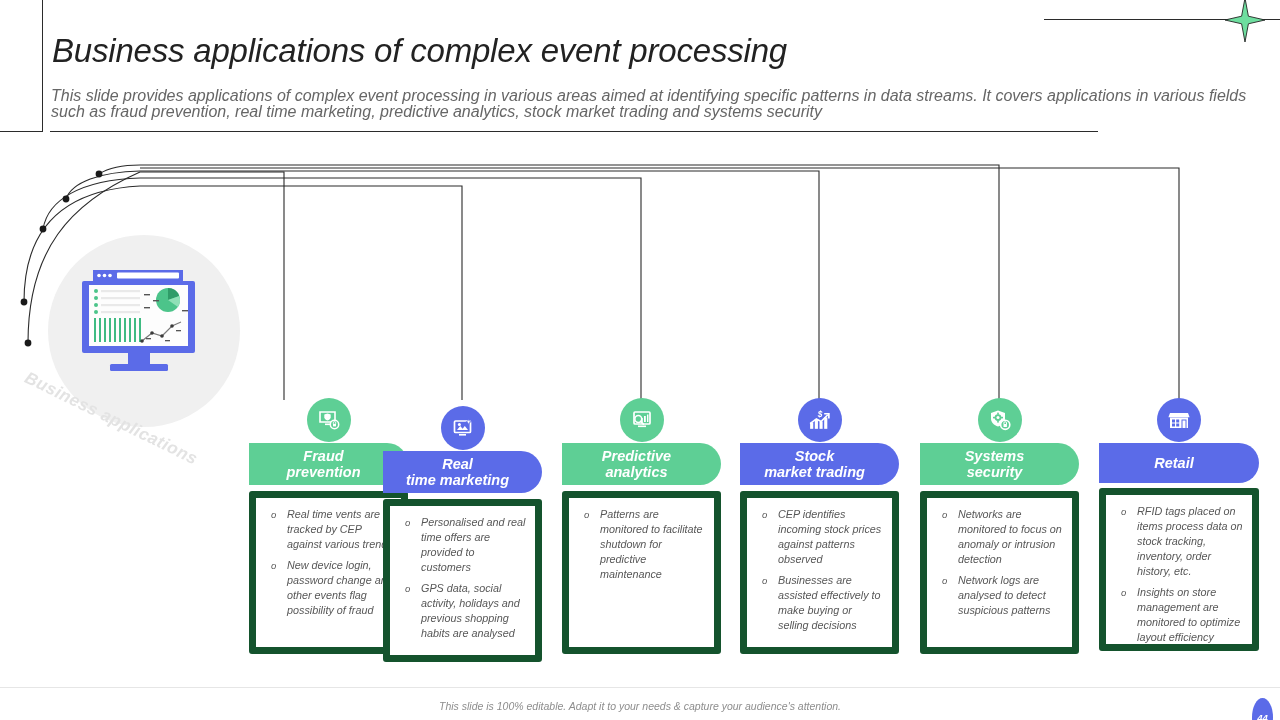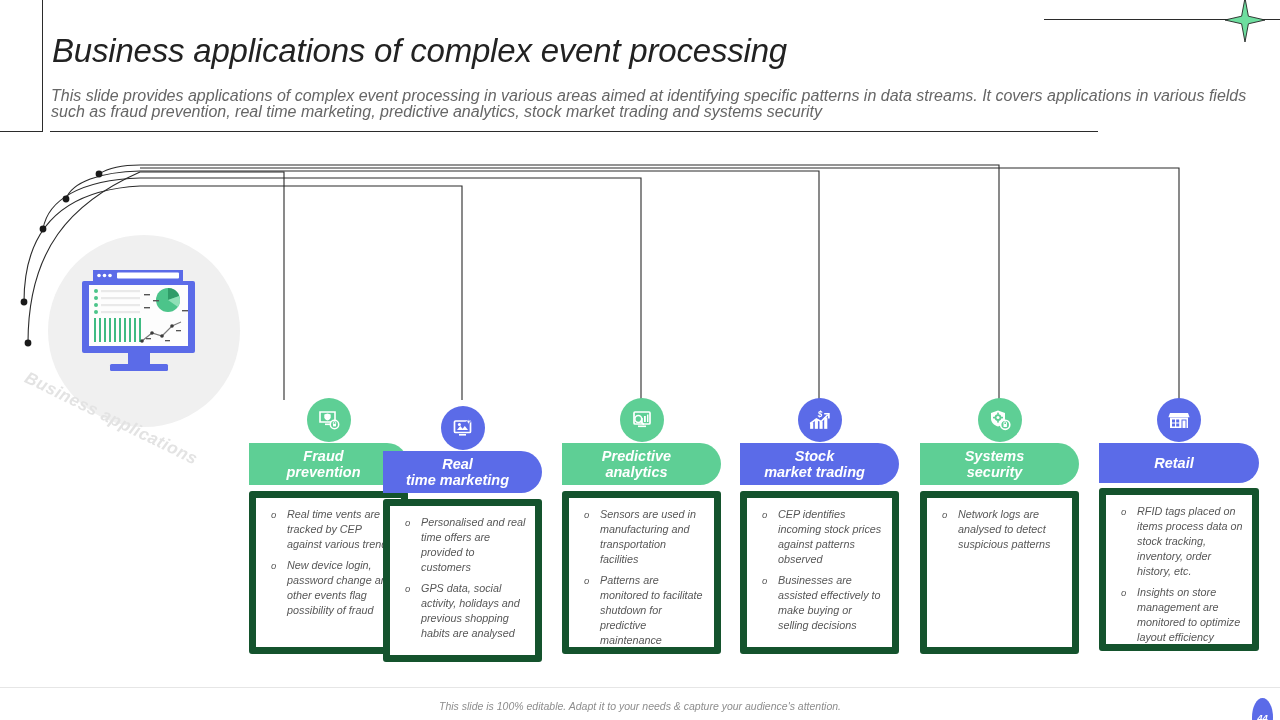--- a/index.html
+++ b/index.html
@@ -273,21 +273,20 @@
       </svg>
     </div>
     <div class="pill" style="background:#5ecf95;">
       <div>
         <span>Predictive</span>
         <span>analytics</span>
       </div>
     </div>
     <div class="body">
       <ul class="bullets">
-        <li>Sensors are used in manufacturing and transportation facilities</li>
         <li>Patterns are monitored to facilitate shutdown for predictive maintenance</li>
       </ul>
     </div>
   </div>
 
   <div class="card" id="card-3" style="left:740px; width:159px;">
     <div class="icon-circle" style="background:#5b6be8;">
       <svg width="25" height="25" viewBox="0 0 24 24">
         <g fill="#fff">
             <rect x="3" y="14" width="3" height="6"></rect>
@@ -332,20 +331,21 @@
       </svg>
     </div>
     <div class="pill" style="background:#5ecf95;">
       <div>
         <span>Systems</span>
         <span>security</span>
       </div>
     </div>
     <div class="body">
       <ul class="bullets">
+        <li>Networks are monitored to focus on anomaly or intrusion detection</li>
         <li>Network logs are analysed to detect suspicious patterns</li>
       </ul>
     </div>
   </div>
 
   <div class="card" id="card-5" style="left:1099px; width:160px;">
     <div class="icon-circle" style="background:#5b6be8;">
       <svg width="24" height="24" viewBox="0 0 24 24">
         <path d="M3 5h18l1.6 4.2H1.4z" fill="#fff"></path>
         <rect x="3" y="9.5" width="18" height="10.5" fill="#fff"></rect>

